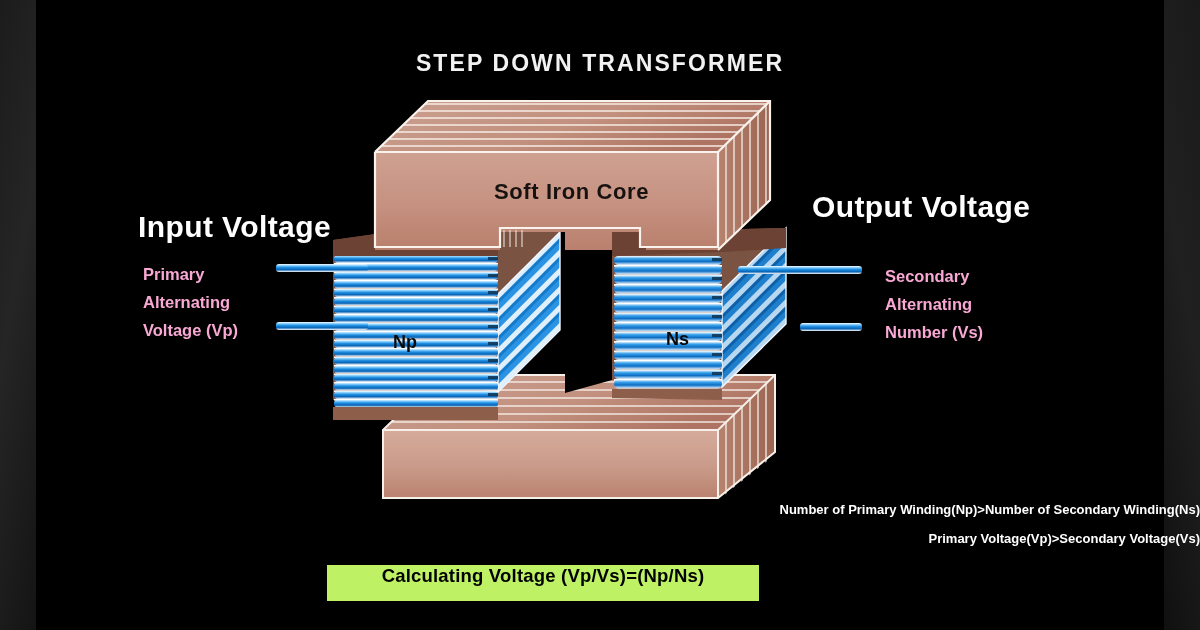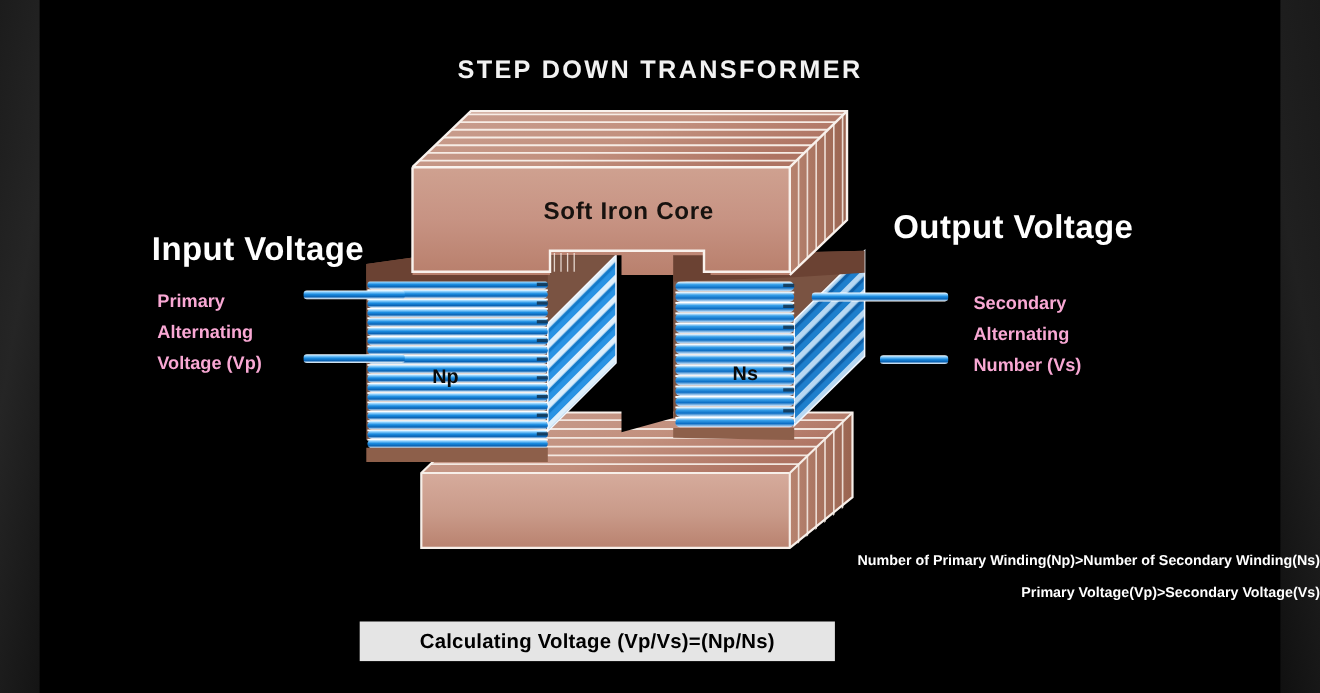--- a/index.html
+++ b/index.html
@@ -94,23 +94,22 @@
   }
   .footnote.line1 { top: 502px; }
   .footnote.line2 { top: 531px; }
 
   .formula-box {
     position: absolute;
     left: 327px;
     top: 565px;
     width: 432px;
     height: 36px;
-    background: #e5e5e5;
+    background: #bef264;
     display: flex;
-    align-items: center;
     justify-content: center;
   }
   .formula-box span {
     color: #000000;
     font-size: 18.5px;
     font-weight: bold;
     letter-spacing: .2px;
     white-space: nowrap;
   }
 

